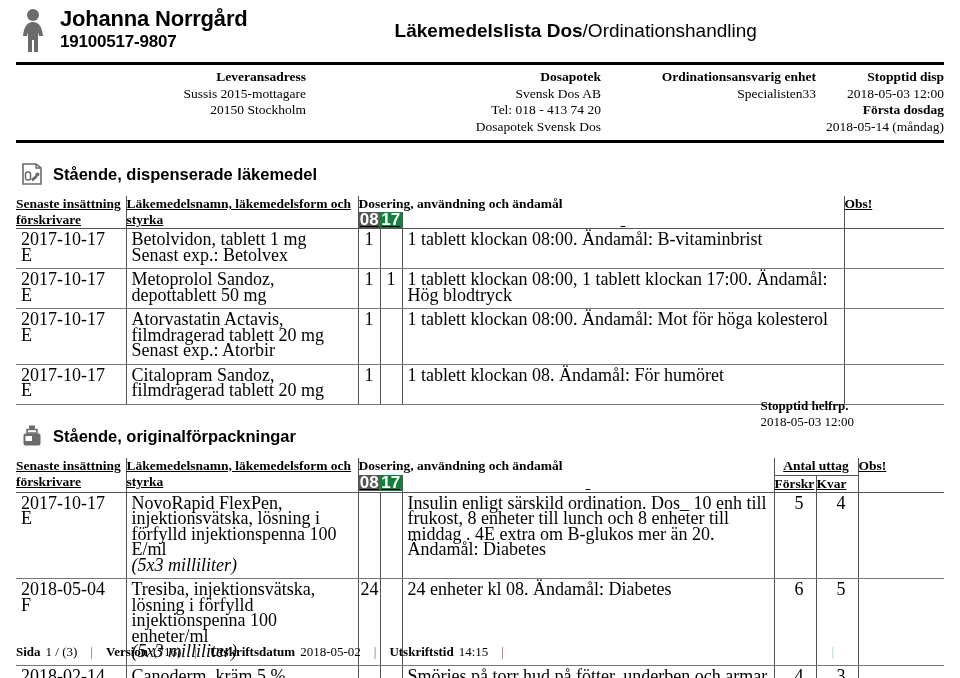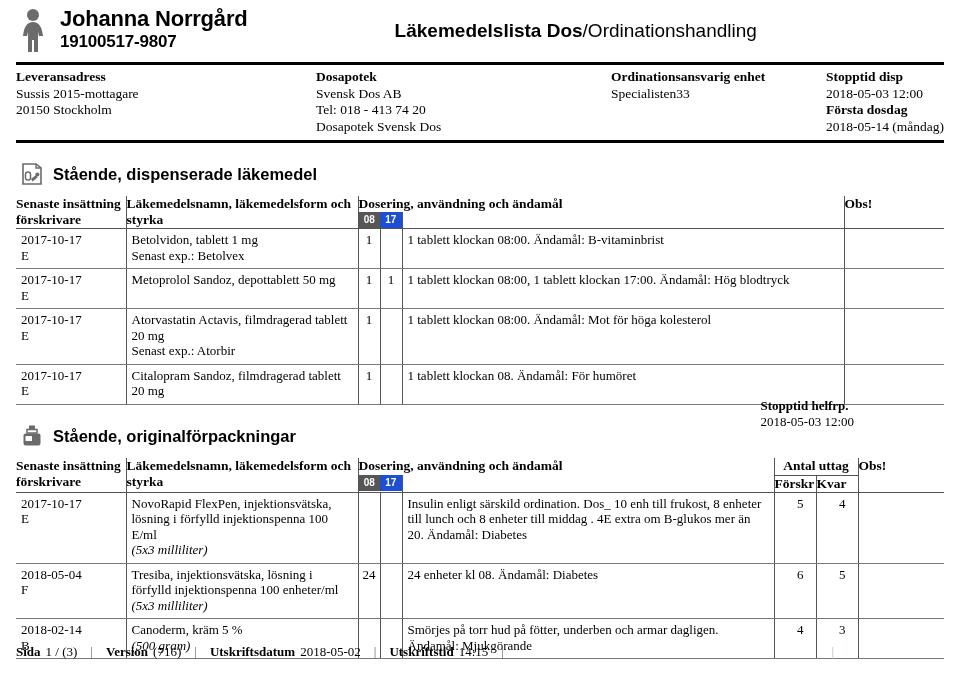--- a/index.html
+++ b/index.html
@@ -71,20 +71,21 @@
   
   .rule-thick {
     border-top: 3px solid #000;
     margin: 0;
   }
   .info-band {
     display: flex;
     font-size: 13.5px;
     line-height: 16.5px;
     padding: 4px 0 5px 0;
+    text-align: right;
   }
   .info-col { padding-right: 10px; }
   .info-col.c1 { flex: 0 0 290px; }
   .info-col.c2 { flex: 0 0 285px; }
   .info-col.c3 { flex: 0 0 205px; }
   .info-col.c4 { flex: 1 1 auto; }
   .info-label {
     font-weight: bold;
   }
   .info-val { white-space: nowrap; }
@@ -138,21 +139,21 @@
   }
   .thead-row th {
     font-weight: bold;
     font-size: 13.5px;
     line-height: 16px;
     text-align: left;
     padding: 1px 5px 2px 5px;
     vertical-align: top;
   }
   .vline-l { border-left: 1px solid #555; }
-  .hline-b { border-bottom: 1px solid #555; }
+  .hline-b { border-bottom: 1px solid #555; text-decoration: underline; }
   .hline-b2 { border-bottom: 1px solid #777; }
 
   .col-date   { width: 110px; }
   .col-name   { width: 232px; }
   .col-d1     { width: 22px; }
   .col-d2     { width: 22px; }
   .col-dos    { width: 442px; }
   .col-obs1   { width: 100px; }
 
   .col-dos2   { width: 372px; }
@@ -162,48 +163,48 @@
 
   .dose-hdr-cell {
     padding: 0 !important;
     vertical-align: bottom;
   }
   .dose-hdr-inner {
     display: block;
     color: #ffffff;
     font-family: "Liberation Sans", sans-serif;
     font-weight: bold;
-    font-size: 10px;
+    font-size: 17px;
     line-height: 14px;
     text-align: center;
     padding: 1px 0 1px 0;
   }
   .dose-08 { background: #565656; }
-  .dose-17 { background: #1d4ed8; }
+  .dose-17 { background: #15803d; }
 
   .hdr-dosering {
     padding-bottom: 0 !important;
     margin-left: 23px;
   }
   .hdr-antal {
     text-align: center !important;
     padding-bottom: 1px !important;
   }
   .sub-hdr {
     font-weight: bold;
     font-size: 12px;
     line-height: 14px;
     text-align: center;
     padding: 0 2px 2px 2px;
   }
 
   tr.datarow td {
     padding: 3px 5px 5px 5px;
     line-height: 15.5px;
-    font-size: 13px;
+    font-size: 18px;
   }
   tr.datarow td.num {
     text-align: center;
     padding-left: 2px;
     padding-right: 2px;
   }
   tr.datarow td.numr {
     text-align: right;
     padding-right: 12px;
   }

